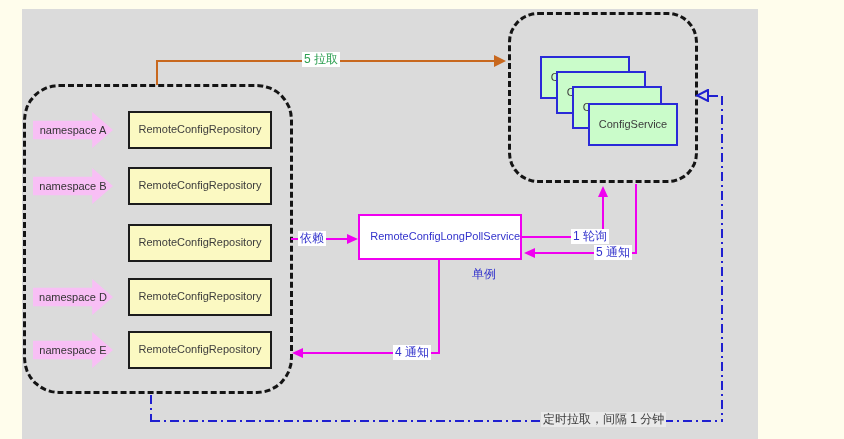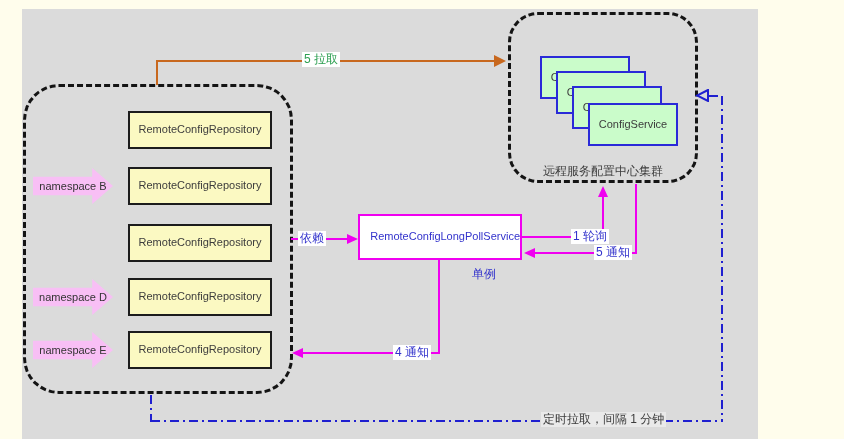--- a/index.html
+++ b/index.html
@@ -51,20 +51,21 @@
 </style>
 </head>
 <body>
 
 <div class="stage">
   <div class="panel"></div>
 
   <div class="dashed-box left-group"></div>
 
   <div class="ns-row" style="top:111px">
+    <div class="ns-arrow">namespace A</div>
     <div class="repo-box">RemoteConfigRepository</div>
   </div>
   <div class="ns-row" style="top:167px">
     <div class="ns-arrow">namespace B</div>
     <div class="repo-box">RemoteConfigRepository</div>
   </div>
   <div class="ns-row" style="top:224px">
     <div class="repo-box">RemoteConfigRepository</div>
   </div>
   <div class="ns-row" style="top:278px">
@@ -74,21 +75,20 @@
   <div class="ns-row" style="top:331px">
     <div class="ns-arrow">namespace E</div>
     <div class="repo-box">RemoteConfigRepository</div>
   </div>
 
   <div class="dashed-box cluster"></div>
   <div class="cs-box" style="left:540px;top:56px">ConfigService</div>
   <div class="cs-box" style="left:556px;top:71px">ConfigService</div>
   <div class="cs-box" style="left:572px;top:86px">ConfigService</div>
   <div class="cs-box" style="left:588px;top:103px">ConfigService</div>
-  <div class="cluster-caption">远程服务配置中心集群</div>
 
   <div class="longpoll">RemoteConfigLongPollService</div>
   <div class="singleton">单例</div>
 
   <div class="ln m-h" style="left:291px;top:238px;width:56px"></div>
   <div class="ah ah-right" style="left:347px;top:234px"></div>
   <div class="edge-label" style="left:298px;top:231px">依赖</div>
 
   <div class="ln m-h" style="left:522px;top:236px;width:82px"></div>
   <div class="ln m-v" style="left:602px;top:195px;height:43px"></div>

